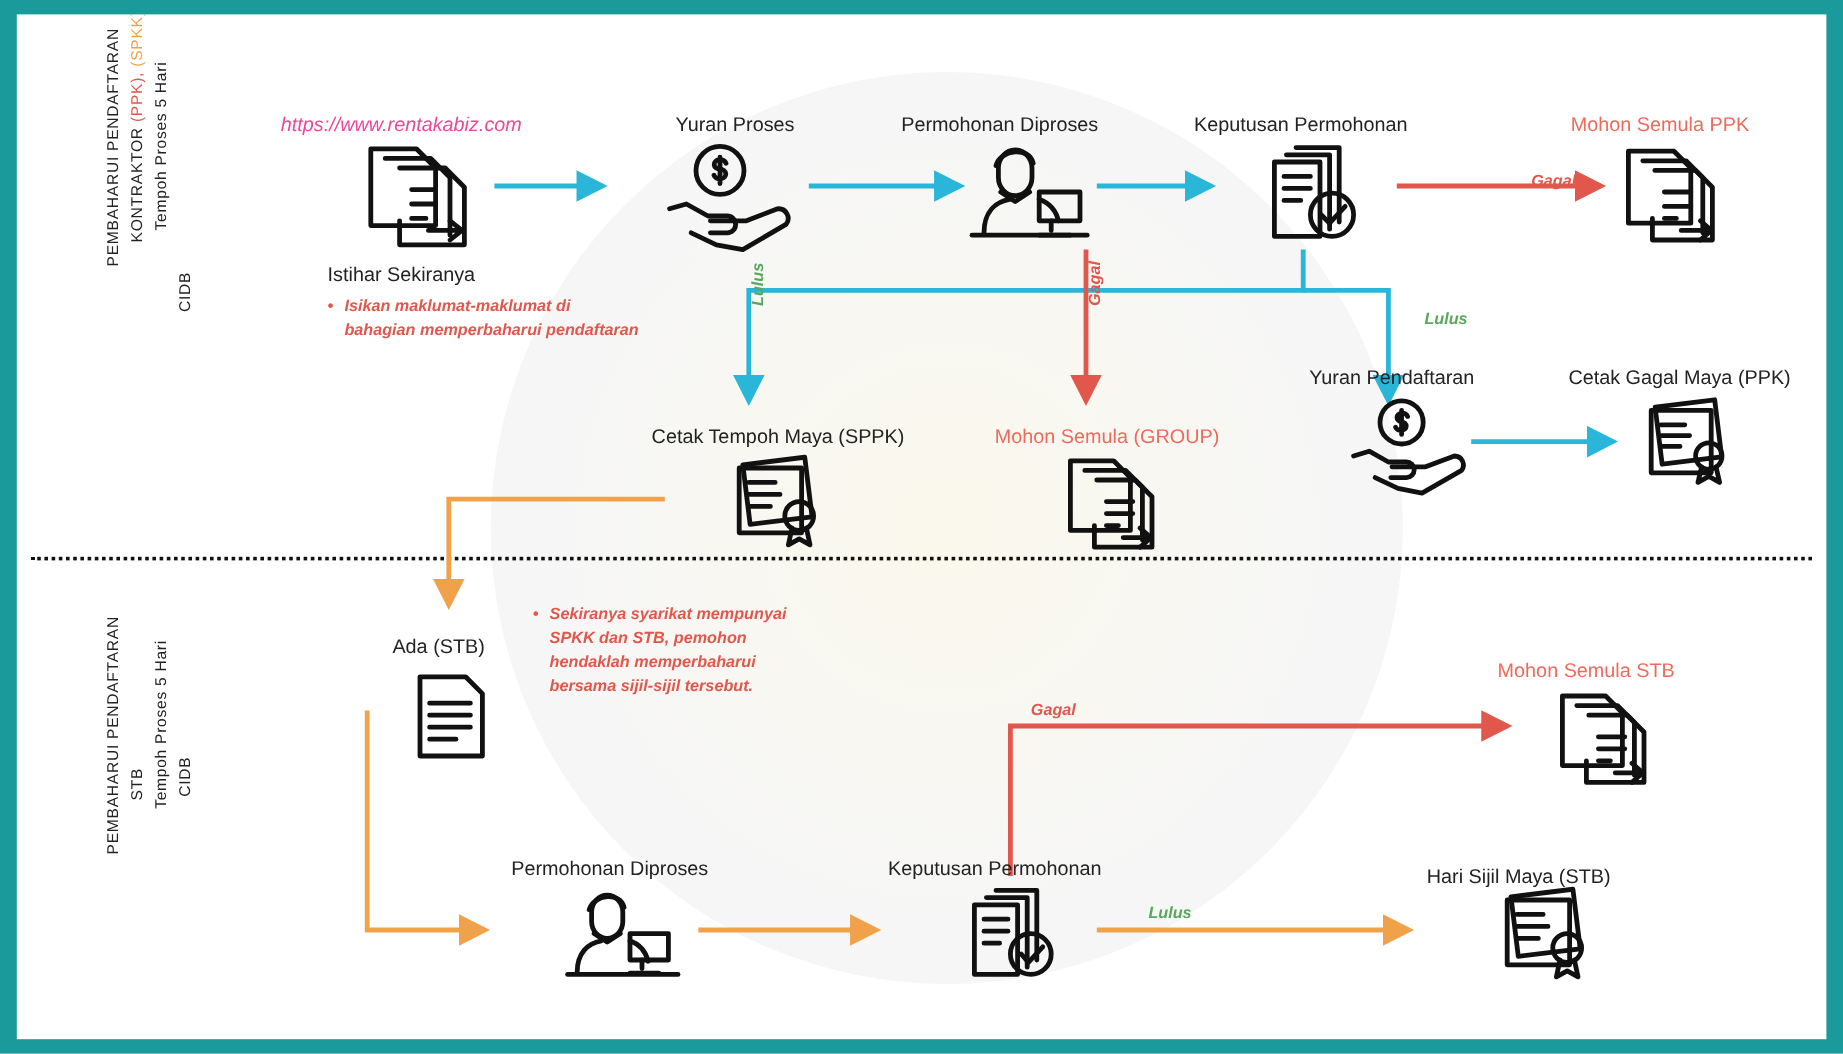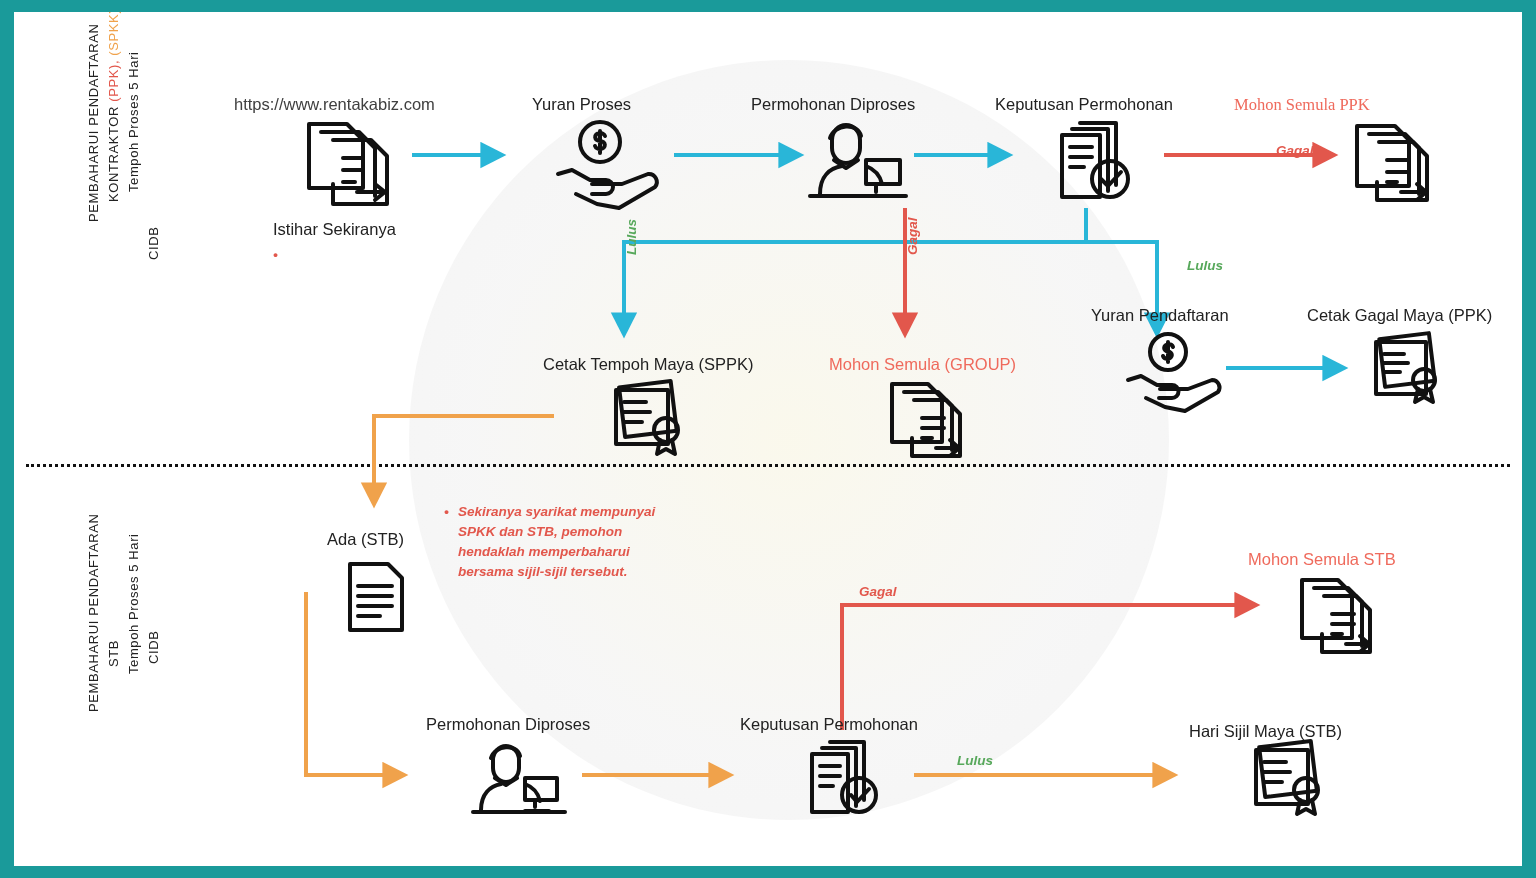--- a/index.html
+++ b/index.html
@@ -54,21 +54,22 @@
   .node-label{
     position:absolute;
     font-size:16.5px;
     color:#222;
     white-space:nowrap;
   }
   .node-label.red{color:#ef6a5c;}
   .url{
     position:absolute;
     font-size:16.5px;
-    color:#404040;
+    font-style:italic;
+    color:#ec4899;
     white-space:nowrap;
   }
   .edge-label{
     position:absolute;
     font-size:13.5px;
     font-weight:bold;
     font-style:italic;
     white-space:nowrap;
   }
   .edge-label.red{color:#e2574c;}
@@ -135,36 +136,37 @@
     <path d="M292,580 L292,763 L390,763" fill="none" stroke="#f0a24b" stroke-width="4" marker-end="url(#ah-orange)"></path>
     <line x1="568" y1="763" x2="716" y2="763" stroke="#f0a24b" stroke-width="4" marker-end="url(#ah-orange)"></line>
 
     <line x1="900" y1="763" x2="1160" y2="763" stroke="#f0a24b" stroke-width="4" marker-end="url(#ah-orange)"></line>
 
     <path d="M828,718 L828,593 L1242,593" fill="none" stroke="#e2574c" stroke-width="4" marker-end="url(#ah-red)"></path>
   </svg>
 
   <div class="url" style="left:220px;top:83px;">https://www.rentakabiz.com</div>
   <div class="node-label" style="left:259px;top:208px;">Istihar Sekiranya</div>
-  <div class="node-label" style="left:518px;top:83px;">Yuran Proses</div>
+  <div class="node-label" style="left:549px;top:83px;">Yuran Proses</div>
   <div class="node-label" style="left:737px;top:83px;">Permohonan Diproses</div>
   <div class="node-label" style="left:981px;top:83px;">Keputusan Permohonan</div>
-  <div class="node-label red" style="left:1220px;top:83px;font-family:Liberation Serif, serif;">Mohon Semula PPK</div>
+  <div class="node-label red" style="left:1295px;top:83px;">Mohon Semula PPK</div>
   <div class="node-label" style="left:529px;top:343px;">Cetak Tempoh Maya (SPPK)</div>
   <div class="node-label red" style="left:815px;top:343px;">Mohon Semula (GROUP)</div>
   <div class="node-label" style="left:1077px;top:294px;">Yuran Pendaftaran</div>
   <div class="node-label" style="left:1293px;top:294px;">Cetak Gagal Maya (PPK)</div>
 
   <div class="edge-label red" style="left:1262px;top:131px;">Gagal</div>
   <div class="edge-label green" style="left:610px;top:243px;transform:rotate(-90deg);transform-origin:0 0;">Lulus</div>
   <div class="edge-label red" style="left:891px;top:243px;transform:rotate(-90deg);transform-origin:0 0;">Gagal</div>
   <div class="edge-label green" style="left:1173px;top:246px;">Lulus</div>
 
   <div class="bullet" style="left:273px;top:233px;width:250px;">
     <span class="dot">•</span>
+    <span>Isikan maklumat-maklumat di bahagian memperbaharui pendaftaran</span>
   </div>
 
   <div class="node-label" style="left:313px;top:518px;">Ada (STB)</div>
   <div class="node-label" style="left:412px;top:703px;">Permohonan Diproses</div>
   <div class="node-label" style="left:726px;top:703px;">Keputusan Permohonan</div>
   <div class="node-label red" style="left:1234px;top:538px;">Mohon Semula STB</div>
   <div class="node-label" style="left:1175px;top:710px;">Hari Sijil Maya (STB)</div>
 
   <div class="edge-label red" style="left:845px;top:572px;">Gagal</div>
   <div class="edge-label green" style="left:943px;top:741px;">Lulus</div>

